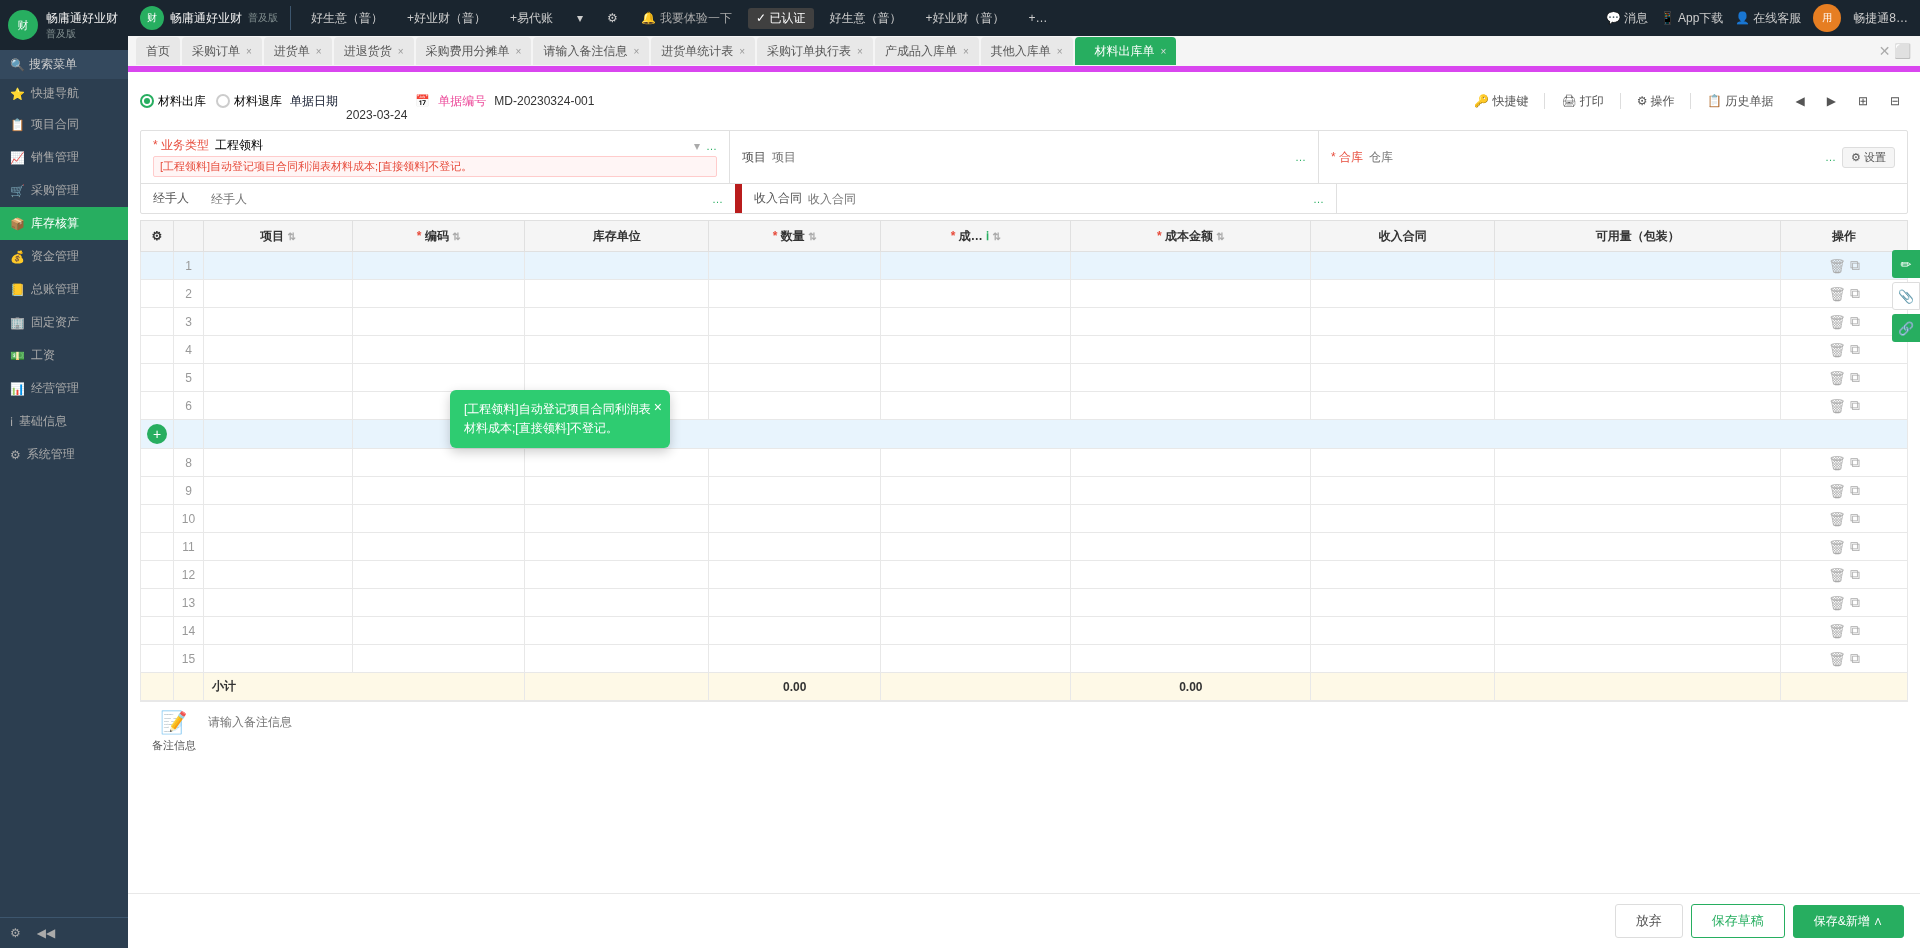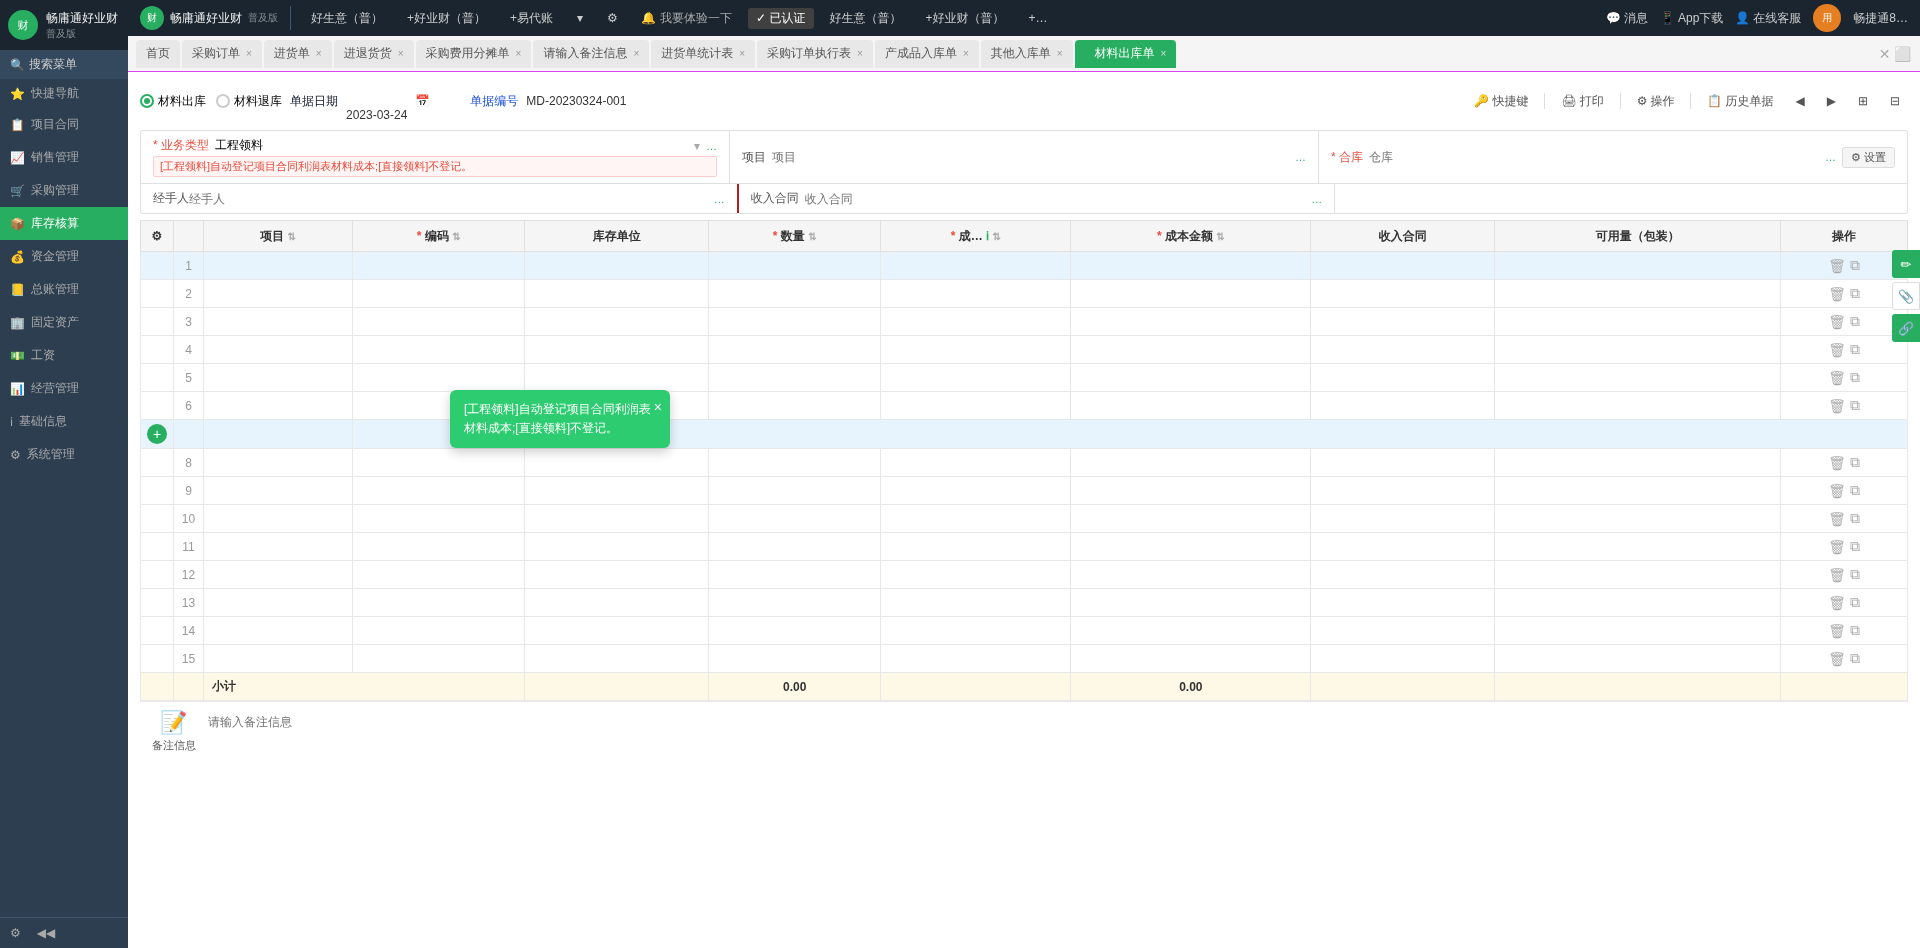--- a/index.html
+++ b/index.html
@@ -8,21 +8,21 @@
     
     .sidebar { width: 128px; background: #2c3e50; color: #ccc; display: flex; flex-direction: column; height: 948px; flex-shrink: 0; }
     .sidebar-search { display: flex; align-items: center; padding: 6px 10px; background: #34495e; color: #ccc; cursor: pointer; gap: 4px; }
     .sidebar-nav { display: flex; align-items: center; padding: 6px 10px; color: #aaa; cursor: pointer; gap: 6px; }
     .sidebar-item { display: flex; align-items: center; padding: 8px 10px; color: #aaa; cursor: pointer; gap: 6px; }
     .sidebar-item:hover, .sidebar-item.active { background: #3d566e; color: #fff; }
     .sidebar-item.active { background: #27ae60; color: #fff; }
     .sidebar-bottom { margin-top: auto; display: flex; align-items: center; padding: 8px 10px; color: #aaa; gap: 16px; border-top: 1px solid #3d566e; }
 
     
-    .tabbar { background: #f5f5f5; display: flex; align-items: center; height: 36px; padding: 0 8px; border-bottom: 1px solid #d946ef; flex-shrink: 0; gap: 2px; overflow: hidden; }
+    .tabbar { background: #f5f5f5; display: flex; align-items: center; height: 36px; padding: 0 8px; border-bottom: 6px solid #d946ef; flex-shrink: 0; gap: 2px; overflow: hidden; }
     .tab { display: flex; align-items: center; padding: 4px 10px; background: #e8e8e8; border-radius: 4px 4px 0 0; color: #555; cursor: pointer; gap: 4px; white-space: nowrap; height: 28px; font-size: 12px; }
     .tab.active { background: #27ae60; color: #fff; padding-left: 20px; }
     .tab-close { font-size: 10px; color: #999; cursor: pointer; margin-left: 2px; }
     .tab.active .tab-close { color: #ddd; }
     .tabbar-end { margin-left: auto; display: flex; align-items: center; gap: 4px; }
 
     
     .data-table { width: 100%; border-collapse: collapse; font-size: 12px; }
     .data-table th { background: #f5f5f5; border: 1px solid #e0e0e0; padding: 6px 8px; text-align: center; color: #333; white-space: nowrap; position: relative; }
     .data-table td { border: 1px solid #e8e8e8; padding: 4px 6px; text-align: center; color: #333; height: 28px; }
@@ -236,21 +236,21 @@
           </label>
           <label style="display:flex;align-items:center;gap:4px;cursor:pointer;">
             <span style="width:14px;height:14px;border-radius:50%;border:2px solid #ccc;display:inline-flex;align-items:center;justify-content:center;"></span>
             <span>材料退库</span>
           </label>
         </div>
 
         <span style="color:#0f172a;">单据日期</span>
         <span style="color:#333;font-weight:500;margin-top:28px;">2023-03-24</span>
         <span style="color:#27ae60;cursor:pointer;">📅</span>
-        <span style="color:#1d4ed8;margin-left:32px;">单据编号</span>
+        <span style="color:#ec4899;">单据编号</span>
         <span style="color:#333;font-weight:500;">MD-20230324-001</span>
 
         <div style="margin-left:auto;display:flex;align-items:center;gap:6px;">
           <button class="toolbar-btn">🔑 <span>快捷键</span></button>
           <div class="toolbar-sep"></div>
           <button class="toolbar-btn">🖨 <span>打印</span></button>
           <div class="toolbar-sep"></div>
           <button class="toolbar-btn">⚙ <span>操作</span></button>
           <div class="toolbar-sep"></div>
           <button class="toolbar-btn">📋 <span>历史单据</span></button>
@@ -282,21 +282,21 @@
 
           <div style="flex:1;display:flex;align-items:center;padding:6px 12px;gap:6px;">
             <span style="color:#e74c3c;">* 合库</span>
             <input type="text" placeholder="仓库" style="flex: 1 1 0%; border: none; outline: none; font-size: 12px; color: rgb(170, 170, 170);">
             <span style="color:#27ae60;cursor:pointer;font-size:11px;">…</span>
             <button style="background:#f5f5f5;border:1px solid #ddd;border-radius:3px;padding:2px 8px;font-size:11px;cursor:pointer;color:#555;display:flex;align-items:center;gap:3px;margin-left:auto;">⚙ 设置</button>
           </div>
         </div>
         <div style="display:flex;border-top:1px solid #e0e0e0;">
 
-          <div style="flex:1;display:flex;align-items:center;padding:6px 12px;border-right:2px solid #b91c1c;gap:0;">
+          <div style="flex:1;display:flex;align-items:center;padding:6px 12px;border-right:7px solid #b91c1c;gap:22px;">
             <span style="color:#555;">经手人</span>
             <input type="text" placeholder="经手人" style="flex: 1 1 0%; border: none; outline: none; font-size: 12px; color: rgb(170, 170, 170);">
             <span style="color:#27ae60;cursor:pointer;font-size:11px;">…</span>
           </div>
 
           <div style="flex:1;display:flex;align-items:center;padding:6px 12px;border-right:1px solid #e0e0e0;gap:6px;">
             <span style="color:#555;">收入合同</span>
             <input type="text" placeholder="收入合同" style="flex: 1 1 0%; border: none; outline: none; font-size: 12px; color: rgb(170, 170, 170);">
             <span style="color:#27ae60;cursor:pointer;font-size:11px;">…</span>
           </div>
@@ -632,19 +632,26 @@
       <div class="notes-section">
         <div class="notes-icon">
           <span style="font-size:22px;">📝</span>
           <span class="notes-label">备注信息</span>
         </div>
         <textarea class="notes-input" placeholder="请输入备注信息" style=""></textarea>
       </div>
     </div>
   </div>
 
+  <div class="footer">
+    <button class="btn-discard">放弃</button>
+    <button class="btn-draft">保存草稿</button>
+    <button class="btn-save">
+      <span>保存&amp;新增 ∧</span>
+    </button>
+  </div>
 </div>
 
 <div style="position:fixed;right:0;top:250px;display:flex;flex-direction:column;gap:4px;z-index:50;">
   <div style="width:28px;height:28px;background:#27ae60;display:flex;align-items:center;justify-content:center;color:#fff;cursor:pointer;border-radius:3px 0 0 3px;font-size:13px;">✏</div>
   <div style="width:28px;height:28px;background:#fff;border:1px solid #ddd;display:flex;align-items:center;justify-content:center;color:#555;cursor:pointer;border-radius:3px 0 0 3px;font-size:13px;">📎</div>
   <div style="width:28px;height:28px;background:#27ae60;display:flex;align-items:center;justify-content:center;color:#fff;cursor:pointer;border-radius:3px 0 0 3px;font-size:13px;">🔗</div>
 </div>
 
 </body></html>

